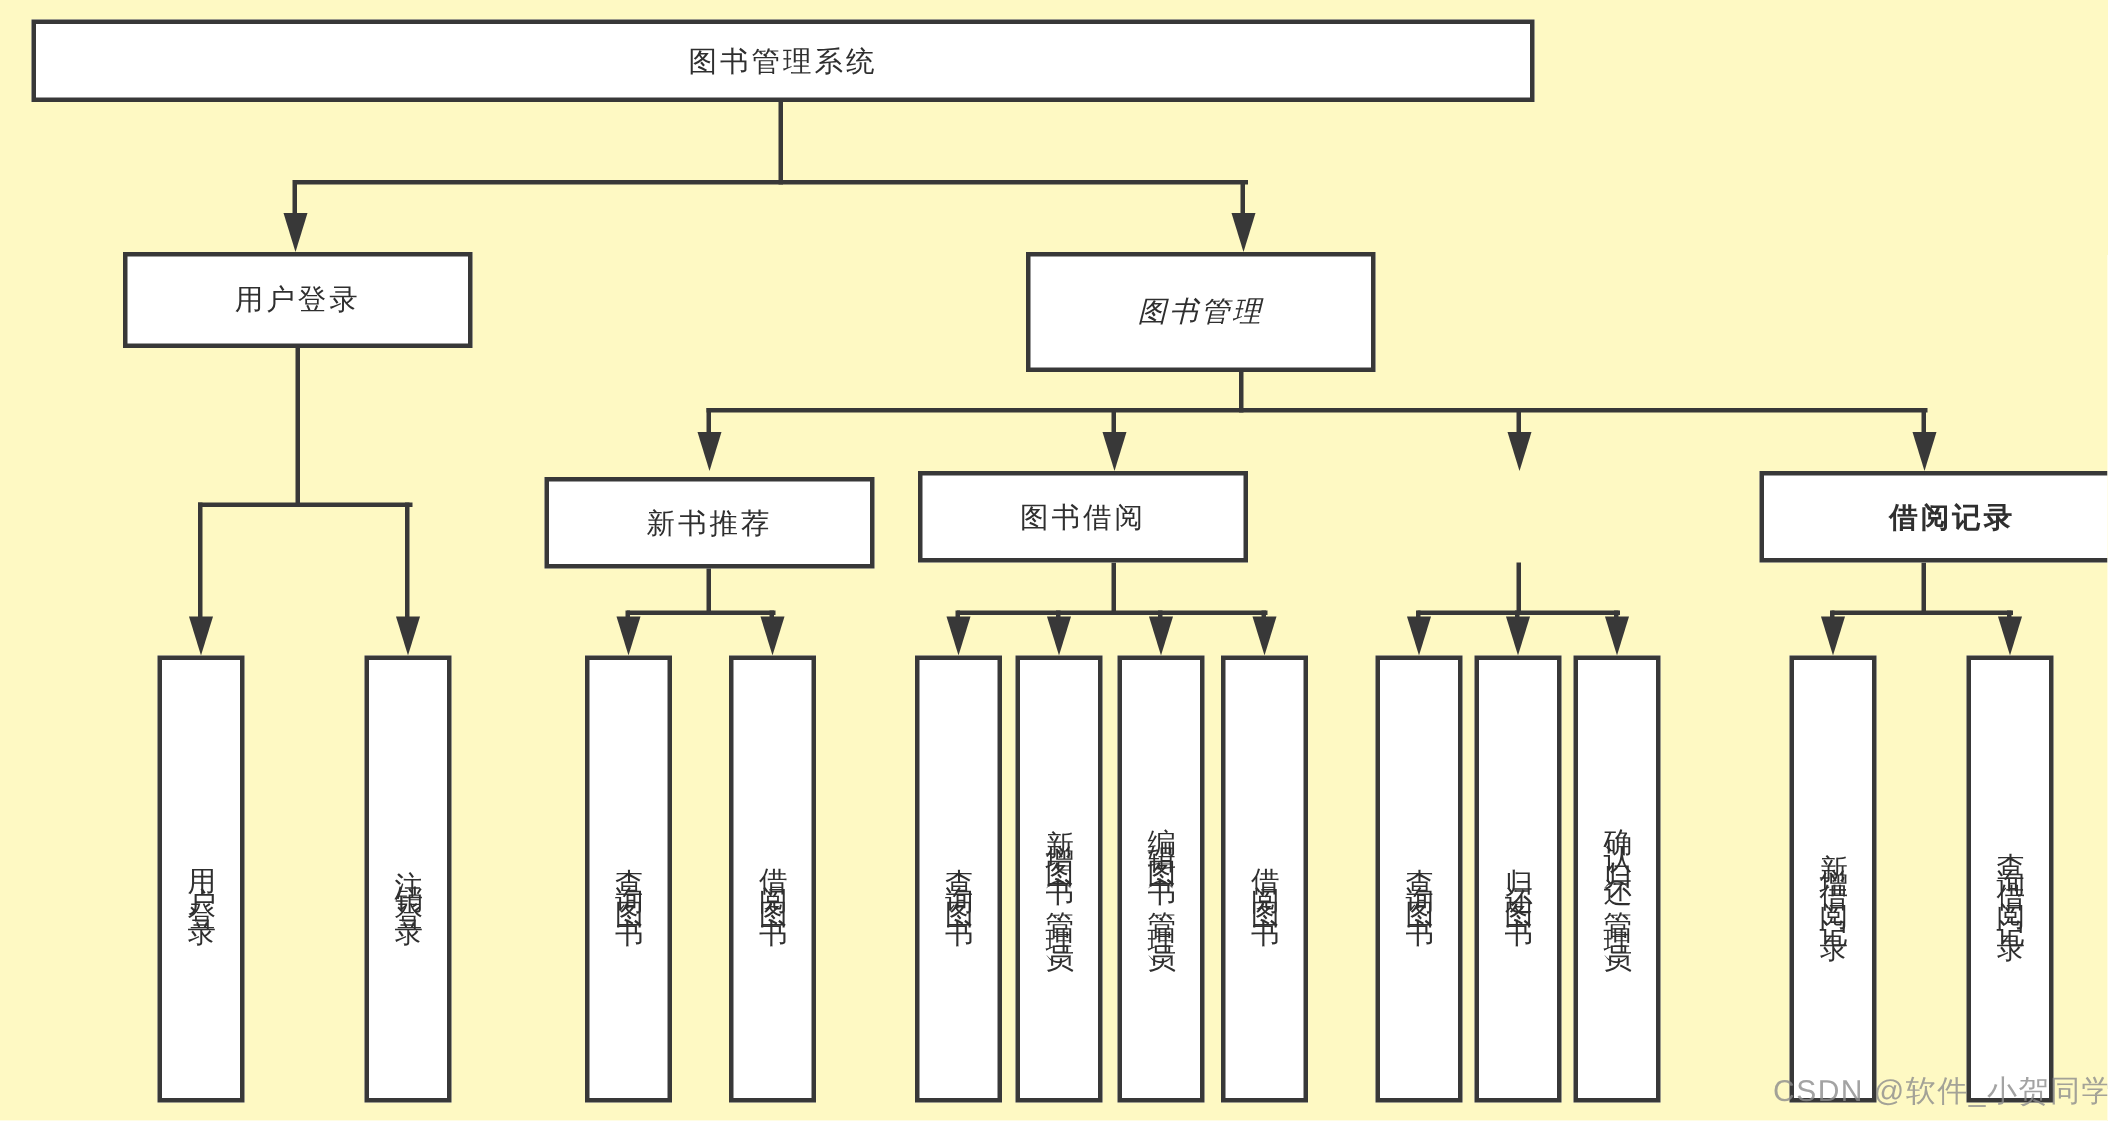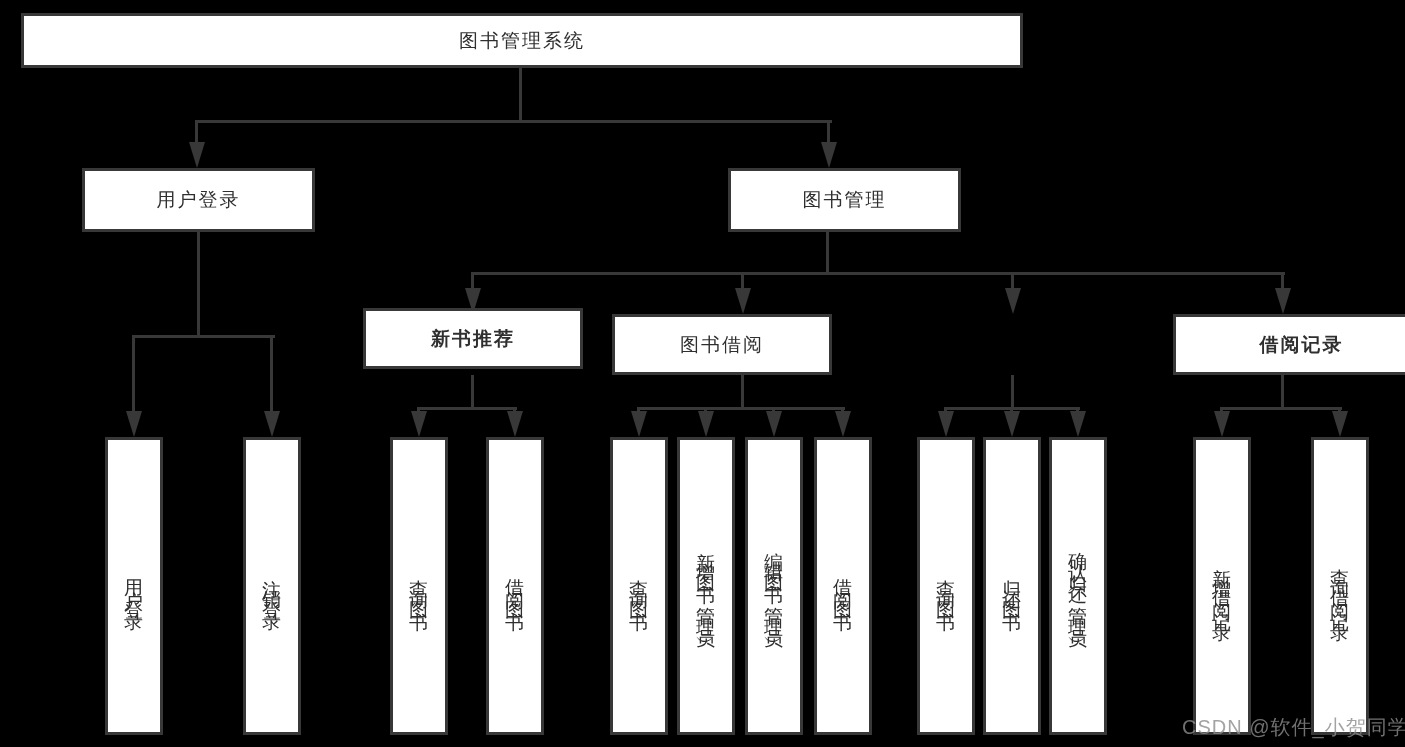--- a/index.html
+++ b/index.html
@@ -1,19 +1,19 @@
 <!DOCTYPE html>
 <html><head>
 <meta charset="utf-8">
 <style>
   html,body{margin:0;padding:0;background:#fff;}
   .canvas{
     position:relative;
     width:1405px;height:747px;
-    background:#000000;
+    background:#fef9c3;
     font-family:"Liberation Sans", sans-serif;
     overflow:hidden;
   }
   .box{
     position:absolute;
     box-sizing:border-box;
     border:3px solid #383838;
     background:#ffffff;
     display:flex;
     align-items:center;
@@ -65,21 +65,21 @@
   <div class="vline" style="left:519px;top:68px;width:3px;height:55px;"></div>
   <div class="hline" style="left:196px;top:120px;width:636px;height:3px;"></div>
   <div class="vline" style="left:195px;top:120px;width:3px;height:26px;"></div>
   <div class="arrow" style="left:189px;top:142px;"></div>
   <div class="vline" style="left:827px;top:120px;width:3px;height:26px;"></div>
   <div class="arrow" style="left:821px;top:142px;"></div>
 
   <div class="box" style="left:82px;top:168px;width:233px;height:64px;">
     <span>用户登录</span>
   </div>
-  <div class="box" style="left:728px;top:168px;width:233px;height:64px;">
+  <div class="box" style="left:684px;top:168px;width:233px;height:80px;font-style:italic;">
     <span>图书管理</span>
   </div>
 
   <div class="vline" style="left:197px;top:232px;width:3px;height:106px;"></div>
   <div class="hline" style="left:132px;top:335px;width:143px;height:3px;"></div>
   <div class="vline" style="left:132px;top:335px;width:3px;height:80px;"></div>
   <div class="arrow" style="left:126px;top:411px;"></div>
   <div class="vline" style="left:270px;top:335px;width:3px;height:80px;"></div>
   <div class="arrow" style="left:264px;top:411px;"></div>
 
@@ -87,21 +87,21 @@
   <div class="hline" style="left:471px;top:272px;width:814px;height:3px;"></div>
   <div class="vline" style="left:471px;top:272px;width:3px;height:20px;"></div>
   <div class="arrow" style="left:465px;top:288px;"></div>
   <div class="vline" style="left:741px;top:272px;width:3px;height:20px;"></div>
   <div class="arrow" style="left:735px;top:288px;"></div>
   <div class="vline" style="left:1011px;top:272px;width:3px;height:20px;"></div>
   <div class="arrow" style="left:1005px;top:288px;"></div>
   <div class="vline" style="left:1281px;top:272px;width:3px;height:20px;"></div>
   <div class="arrow" style="left:1275px;top:288px;"></div>
 
-  <div class="box" style="left:363px;top:308px;width:220px;height:61px;font-weight:bold;">
+  <div class="box" style="left:363px;top:318px;width:220px;height:61px;">
     <span>新书推荐</span>
   </div>
   <div class="box" style="left:612px;top:314px;width:220px;height:61px;">
     <span>图书借阅</span>
   </div>
   <div class="box" style="left:1173px;top:314px;width:257px;height:61px;font-weight:bold;">
     <span>借阅记录</span>
   </div>
 
   <div class="vline" style="left:471px;top:375px;width:3px;height:35px;"></div>

